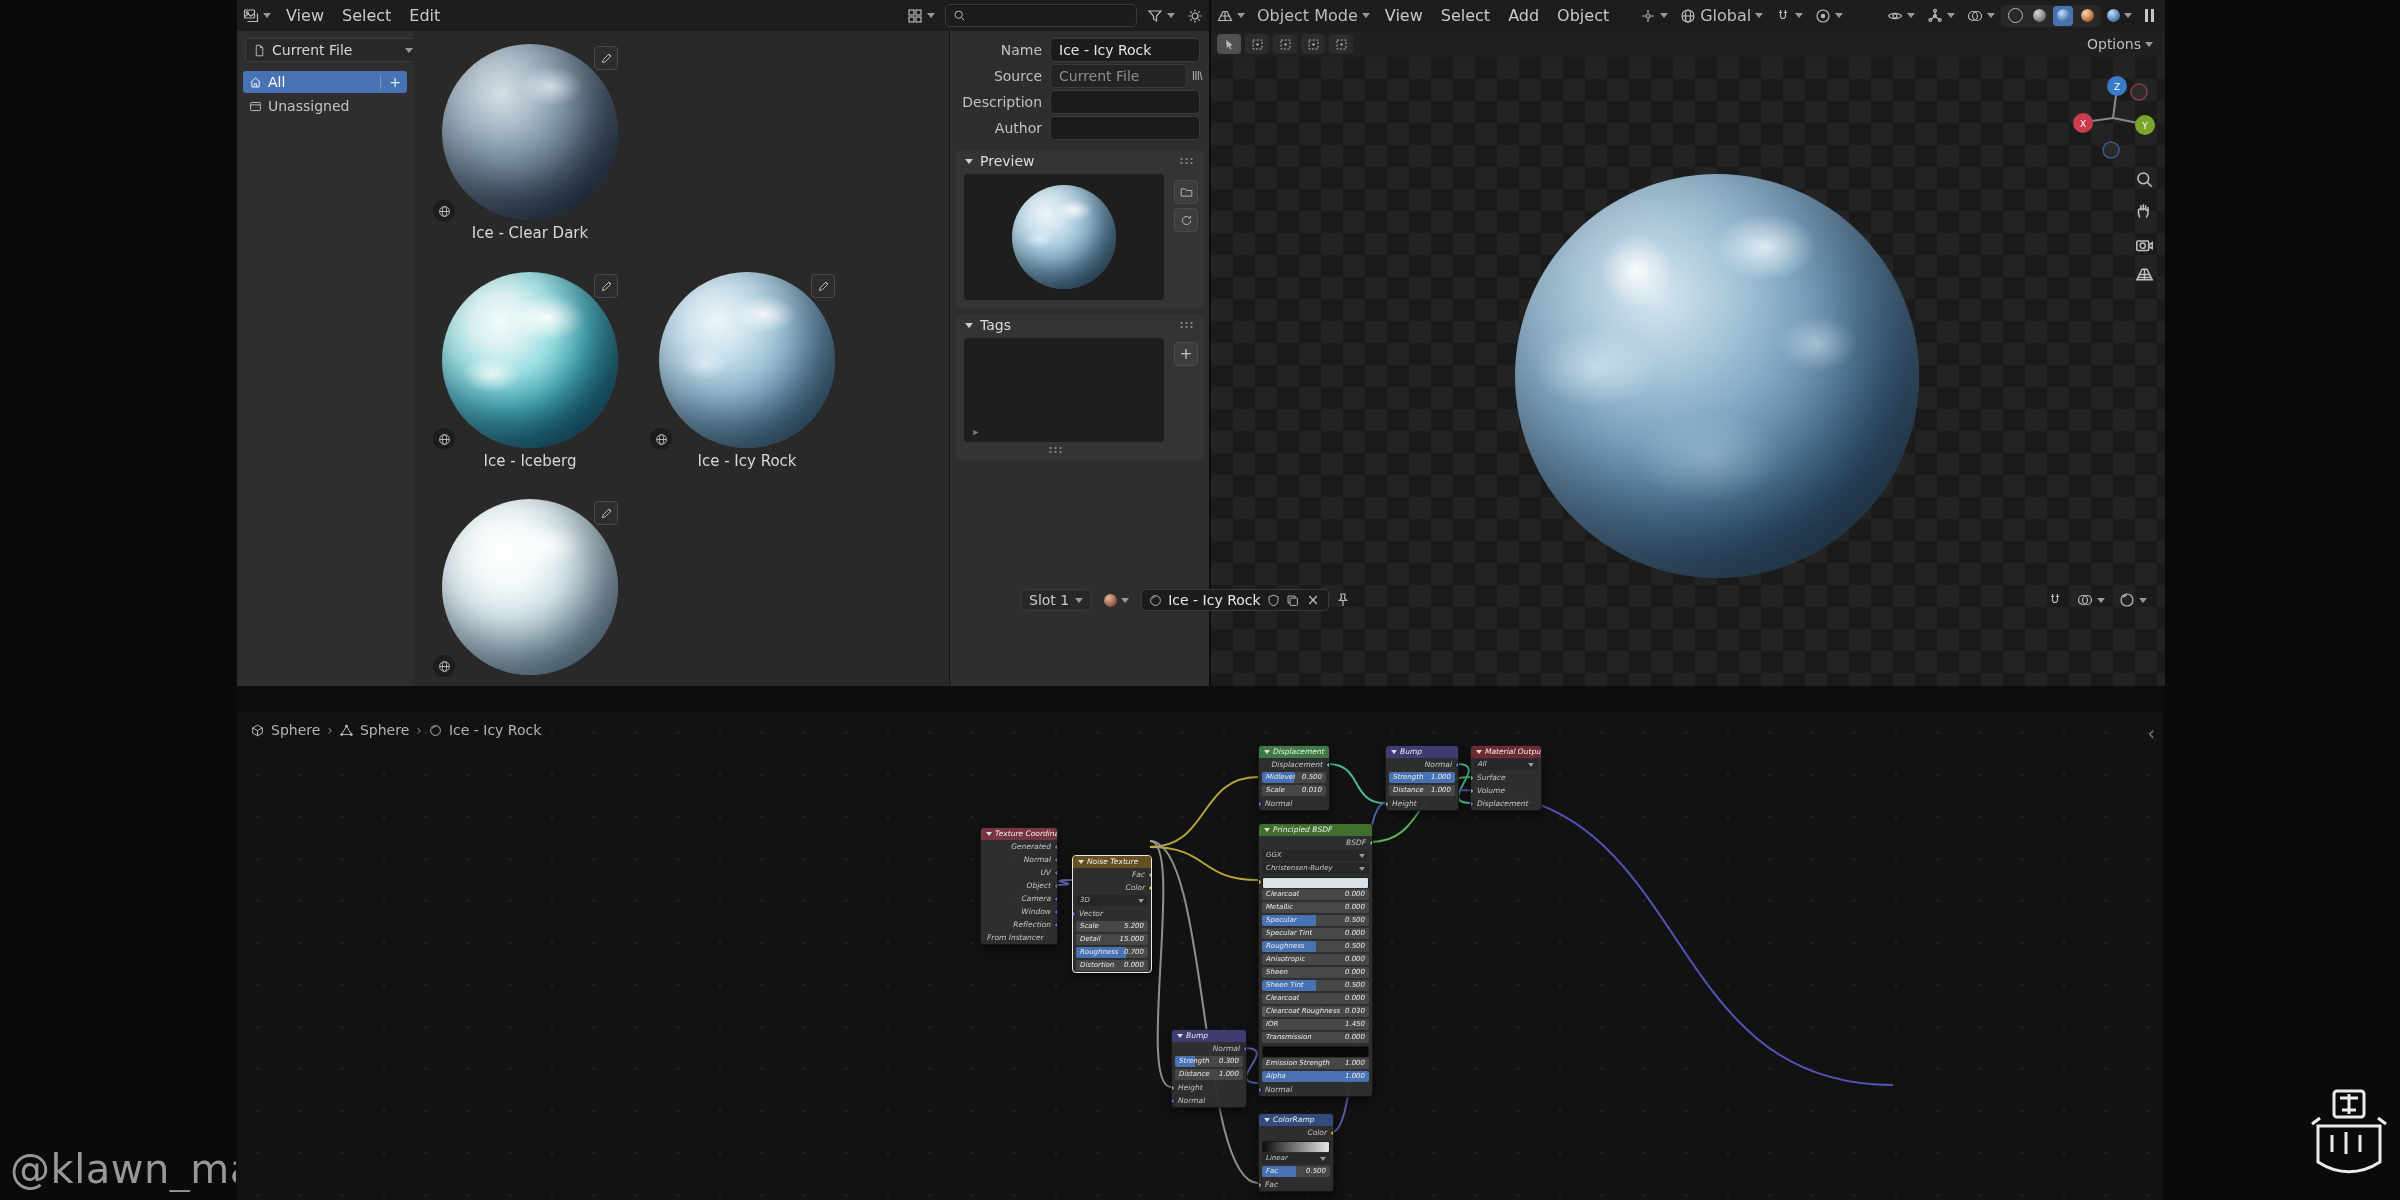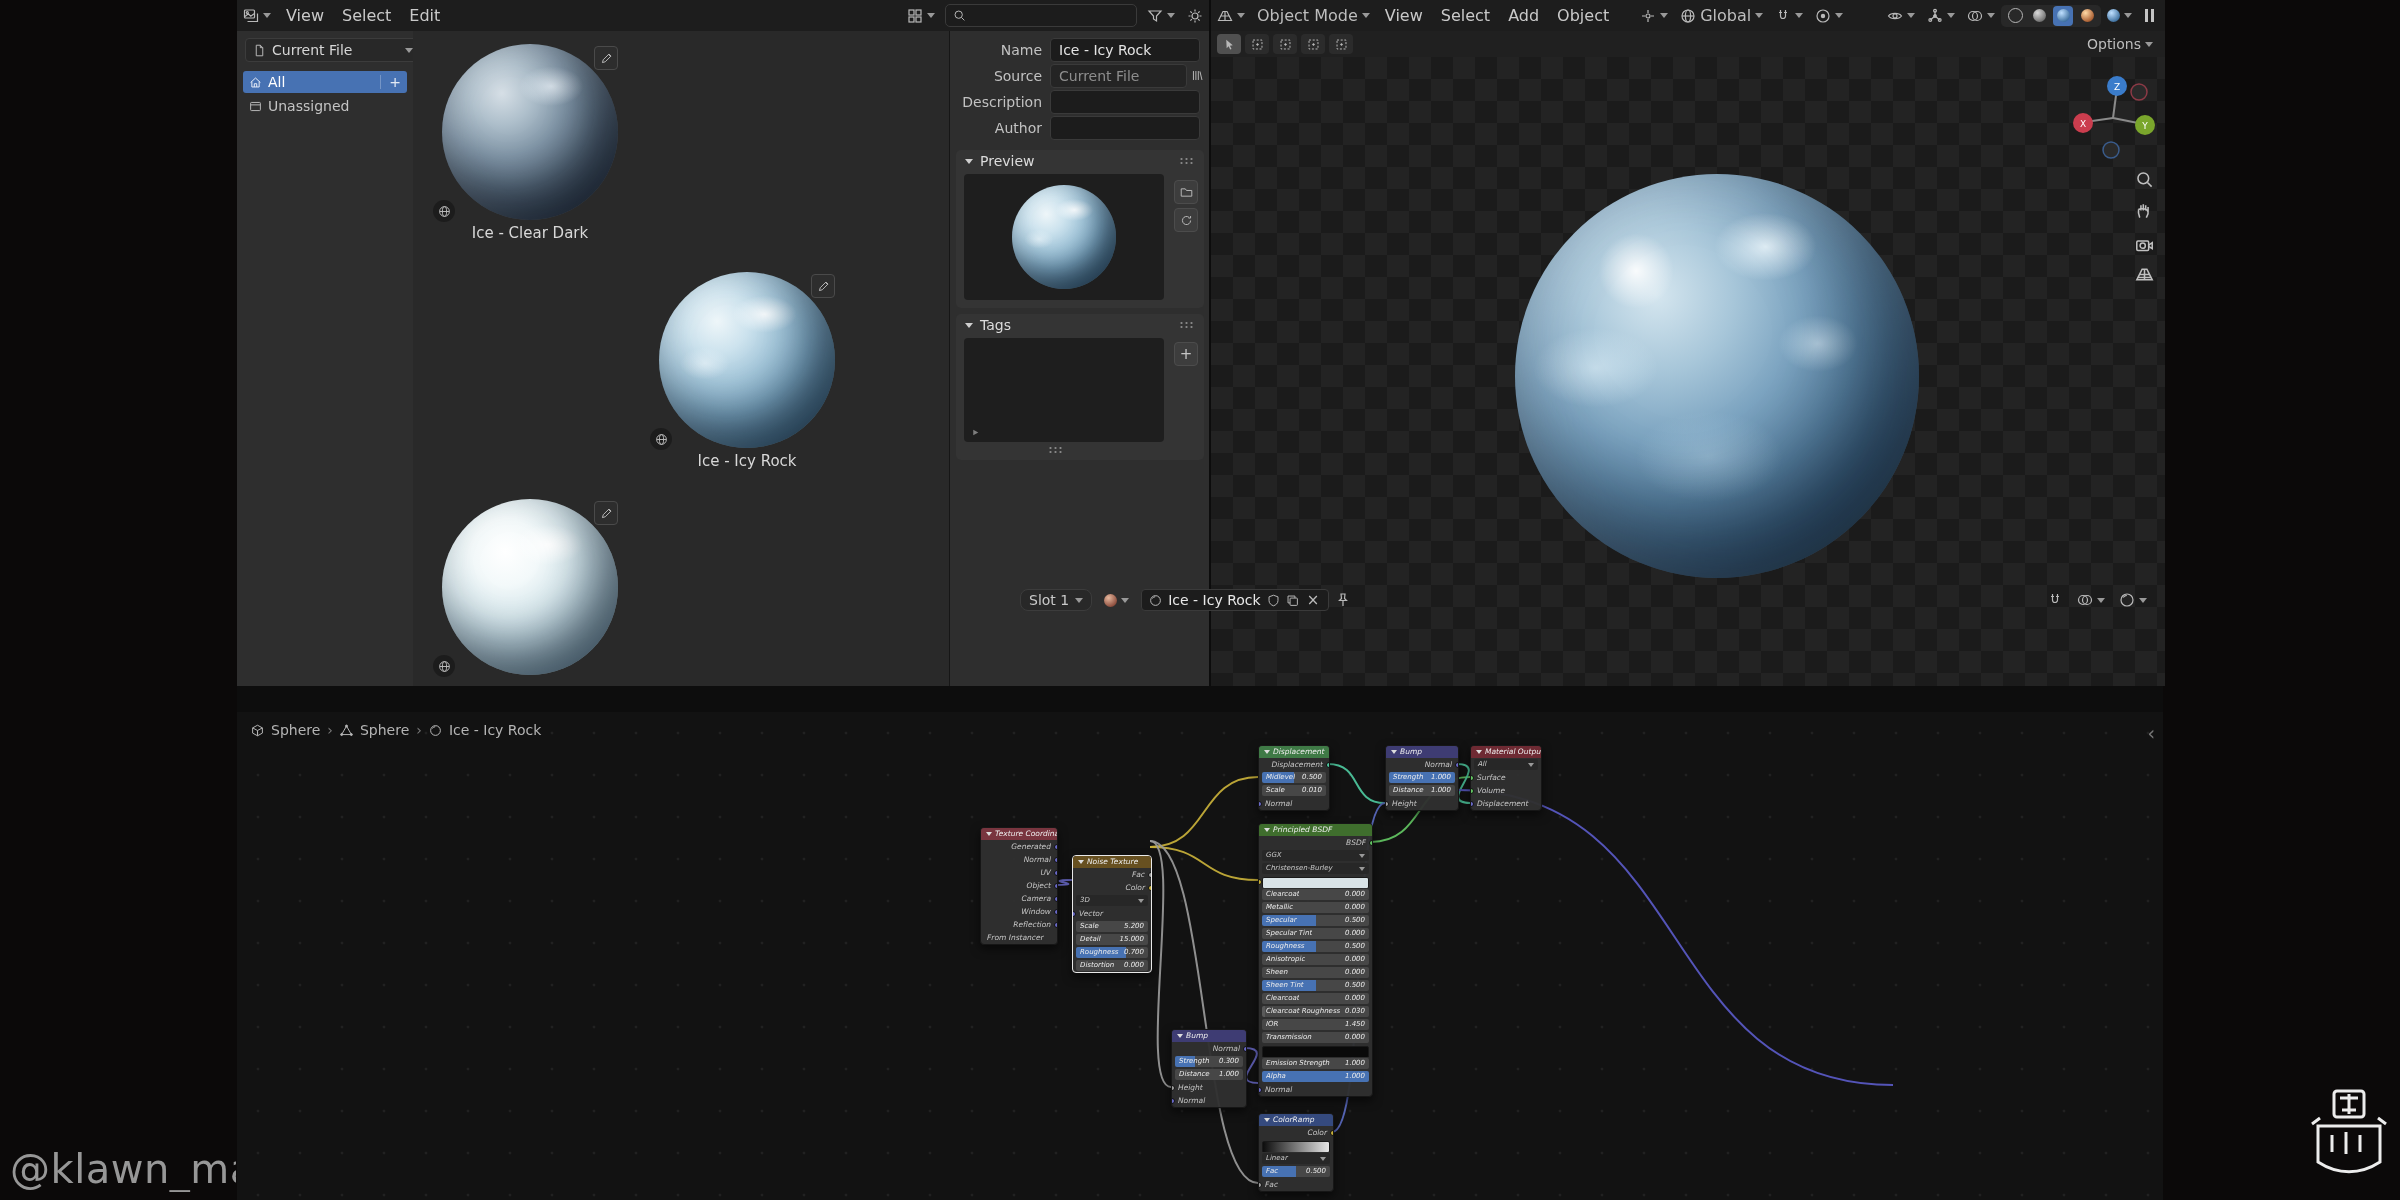--- a/index.html
+++ b/index.html
@@ -271,20 +271,40 @@
               <span class="icon small">
                 <svg viewBox="0 0 16 16">
                   <circle cx="8" cy="8" r="6"></circle>
                   <ellipse cx="8" cy="8" rx="2.6" ry="6"></ellipse>
                   <path d="M2 8 h12"></path>
                 </svg>
               </span>
             </div>
             <div class="alabel">Ice - Clear Dark</div>
           </div>
+          <div class="asset-card" style="left: 29px; top: 241px;">
+            <div class="thumb th3"></div>
+            <div class="abadge">
+              <span class="icon small">
+                <svg viewBox="0 0 16 16">
+                  <path d="M3 13 l1 -3.5 7 -7 2.5 2.5 -7 7 z M10.5 3 l2.5 2.5"></path>
+                </svg>
+              </span>
+            </div>
+            <div class="gbadge">
+              <span class="icon small">
+                <svg viewBox="0 0 16 16">
+                  <circle cx="8" cy="8" r="6"></circle>
+                  <ellipse cx="8" cy="8" rx="2.6" ry="6"></ellipse>
+                  <path d="M2 8 h12"></path>
+                </svg>
+              </span>
+            </div>
+            <div class="alabel">Ice - Iceberg</div>
+          </div>
           <div class="asset-card" style="left: 246px; top: 241px;">
             <div class="thumb th4"></div>
             <div class="abadge">
               <span class="icon small">
                 <svg viewBox="0 0 16 16">
                   <path d="M3 13 l1 -3.5 7 -7 2.5 2.5 -7 7 z M10.5 3 l2.5 2.5"></path>
                 </svg>
               </span>
             </div>
             <div class="gbadge">

